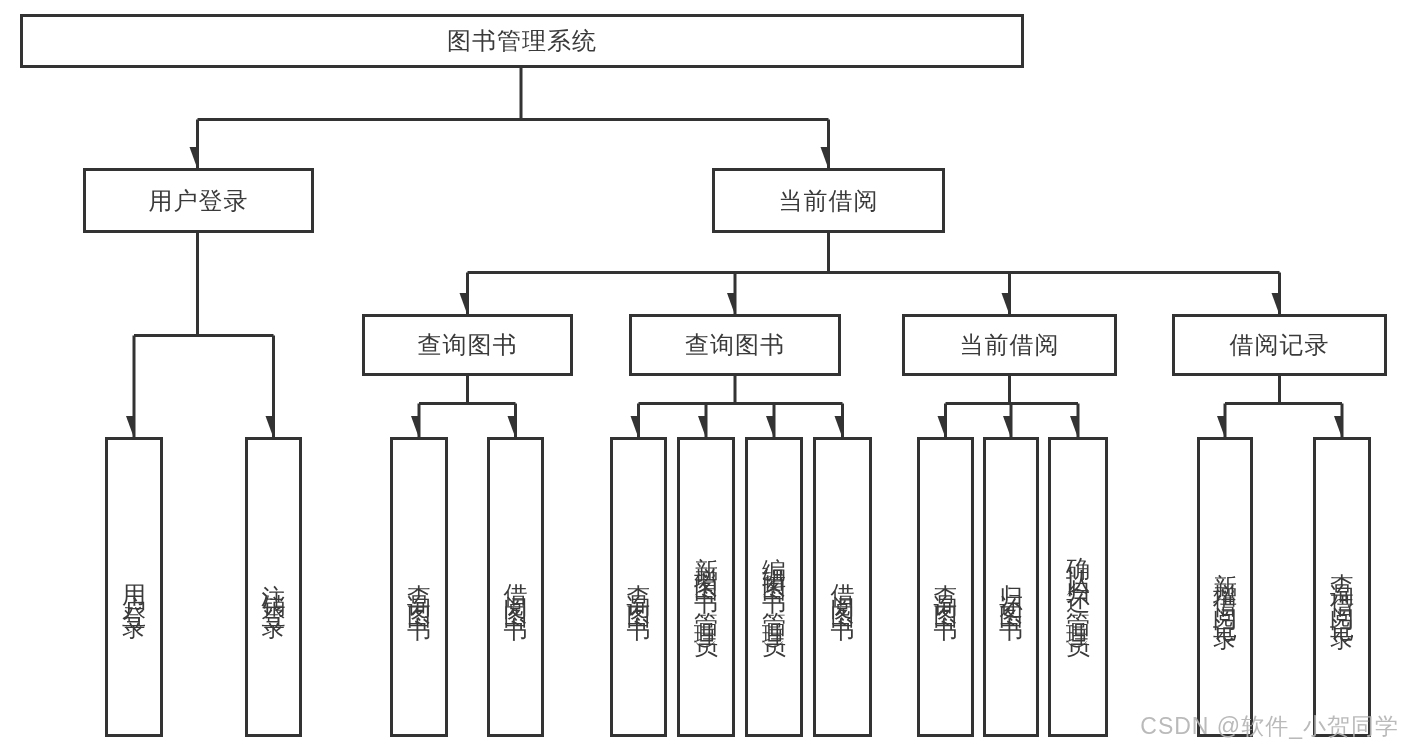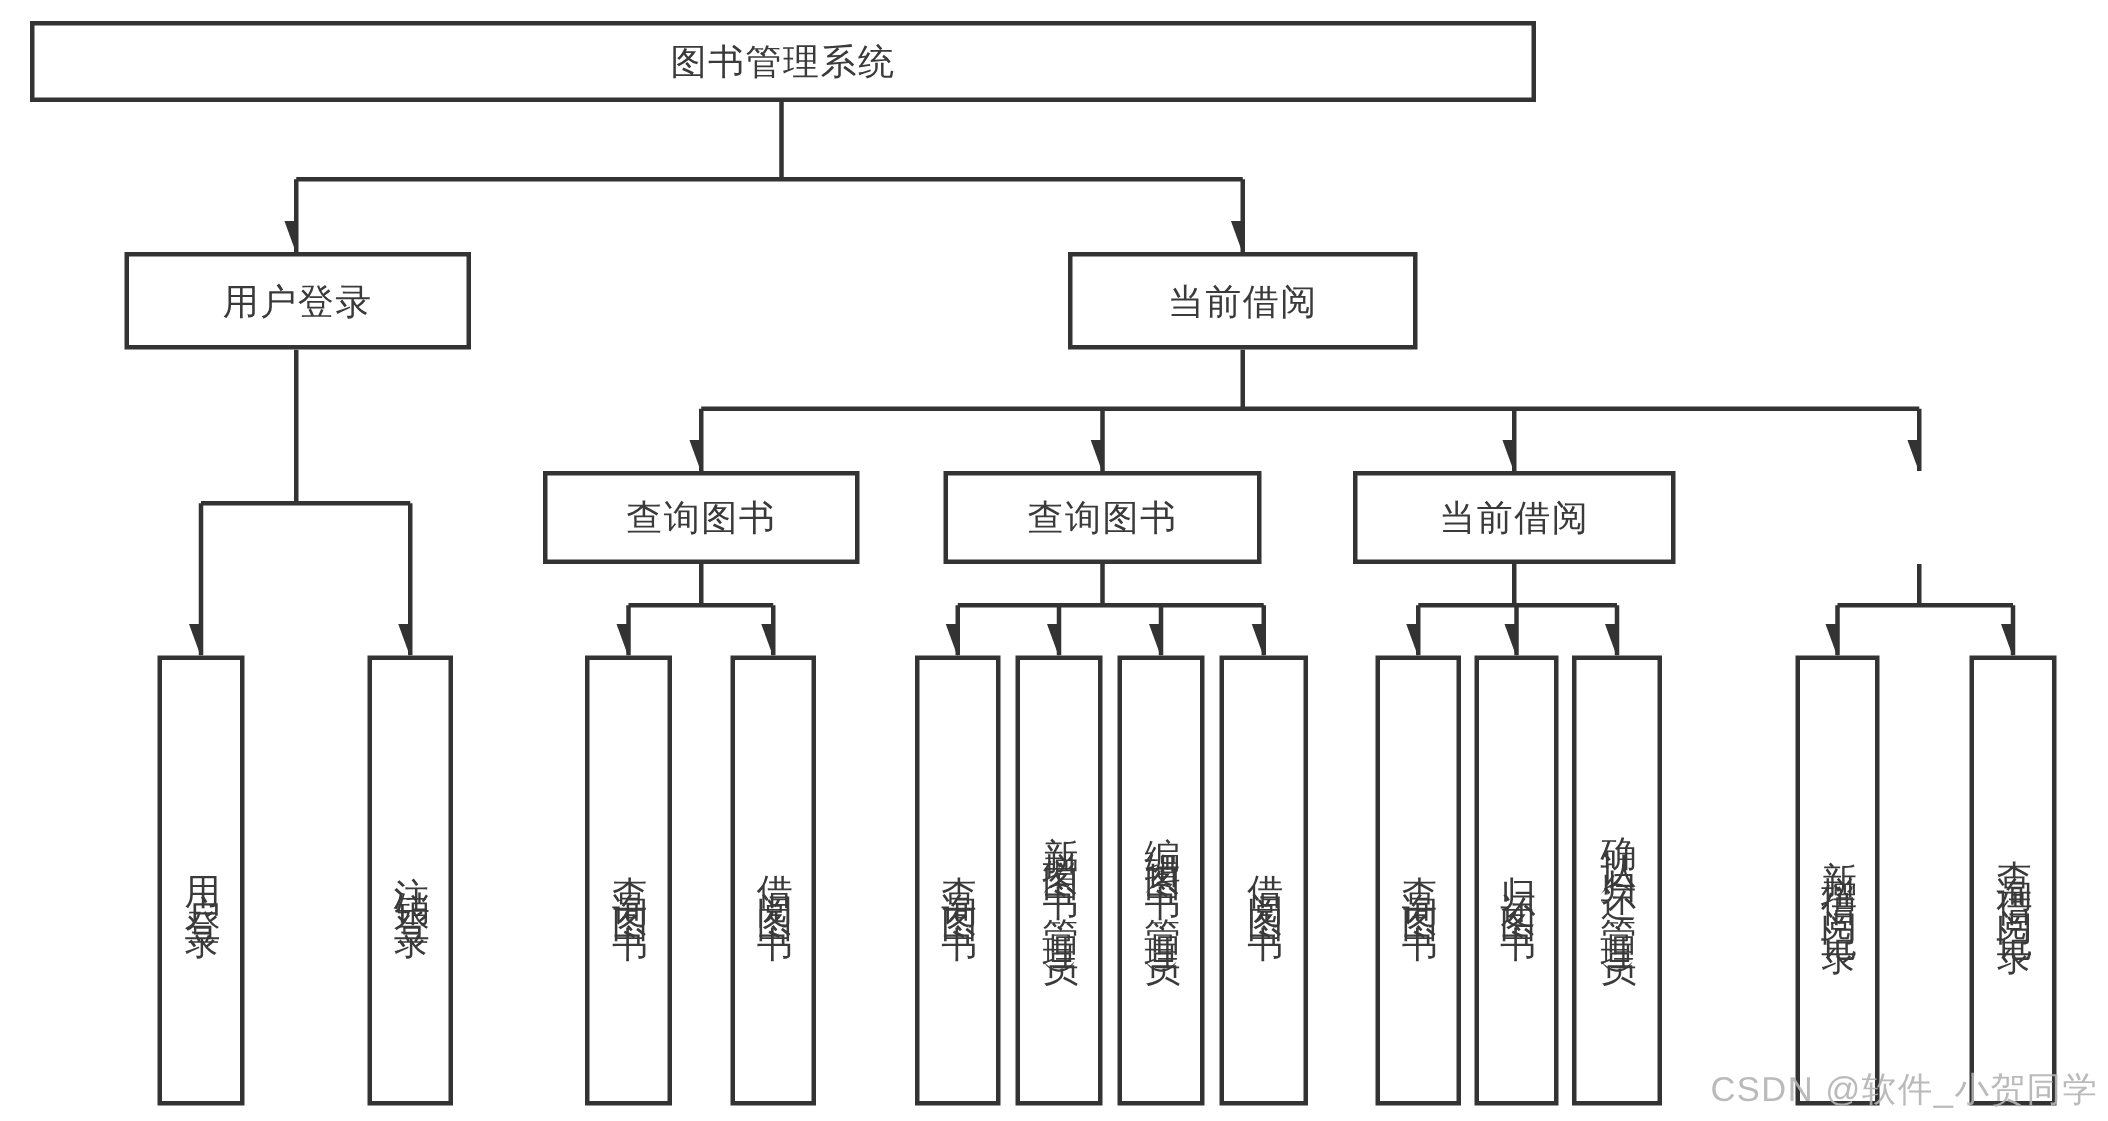--- a/index.html
+++ b/index.html
@@ -96,20 +96,23 @@
 
   <div class="box" style="left:362px;top:314px;width:211px;height:62px">
     <span>查询图书</span>
   </div>
   <div class="box" style="left:629px;top:314px;width:212px;height:62px">
     <span>查询图书</span>
   </div>
   <div class="box" style="left:902px;top:314px;width:215px;height:62px">
     <span>当前借阅</span>
   </div>
+  <div class="box" style="left:1172px;top:314px;width:215px;height:62px">
+    <span>借阅记录</span>
+  </div>
 
   <div class="box leaf" style="left:105px;top:437px;width:58px;height:300px">
     <span>用户登录</span>
   </div>
   <div class="box leaf" style="left:245px;top:437px;width:57px;height:300px">
     <span>注销登录</span>
   </div>
 
   <div class="box leaf" style="left:390px;top:437px;width:58px;height:300px">
     <span>查询图书</span>

